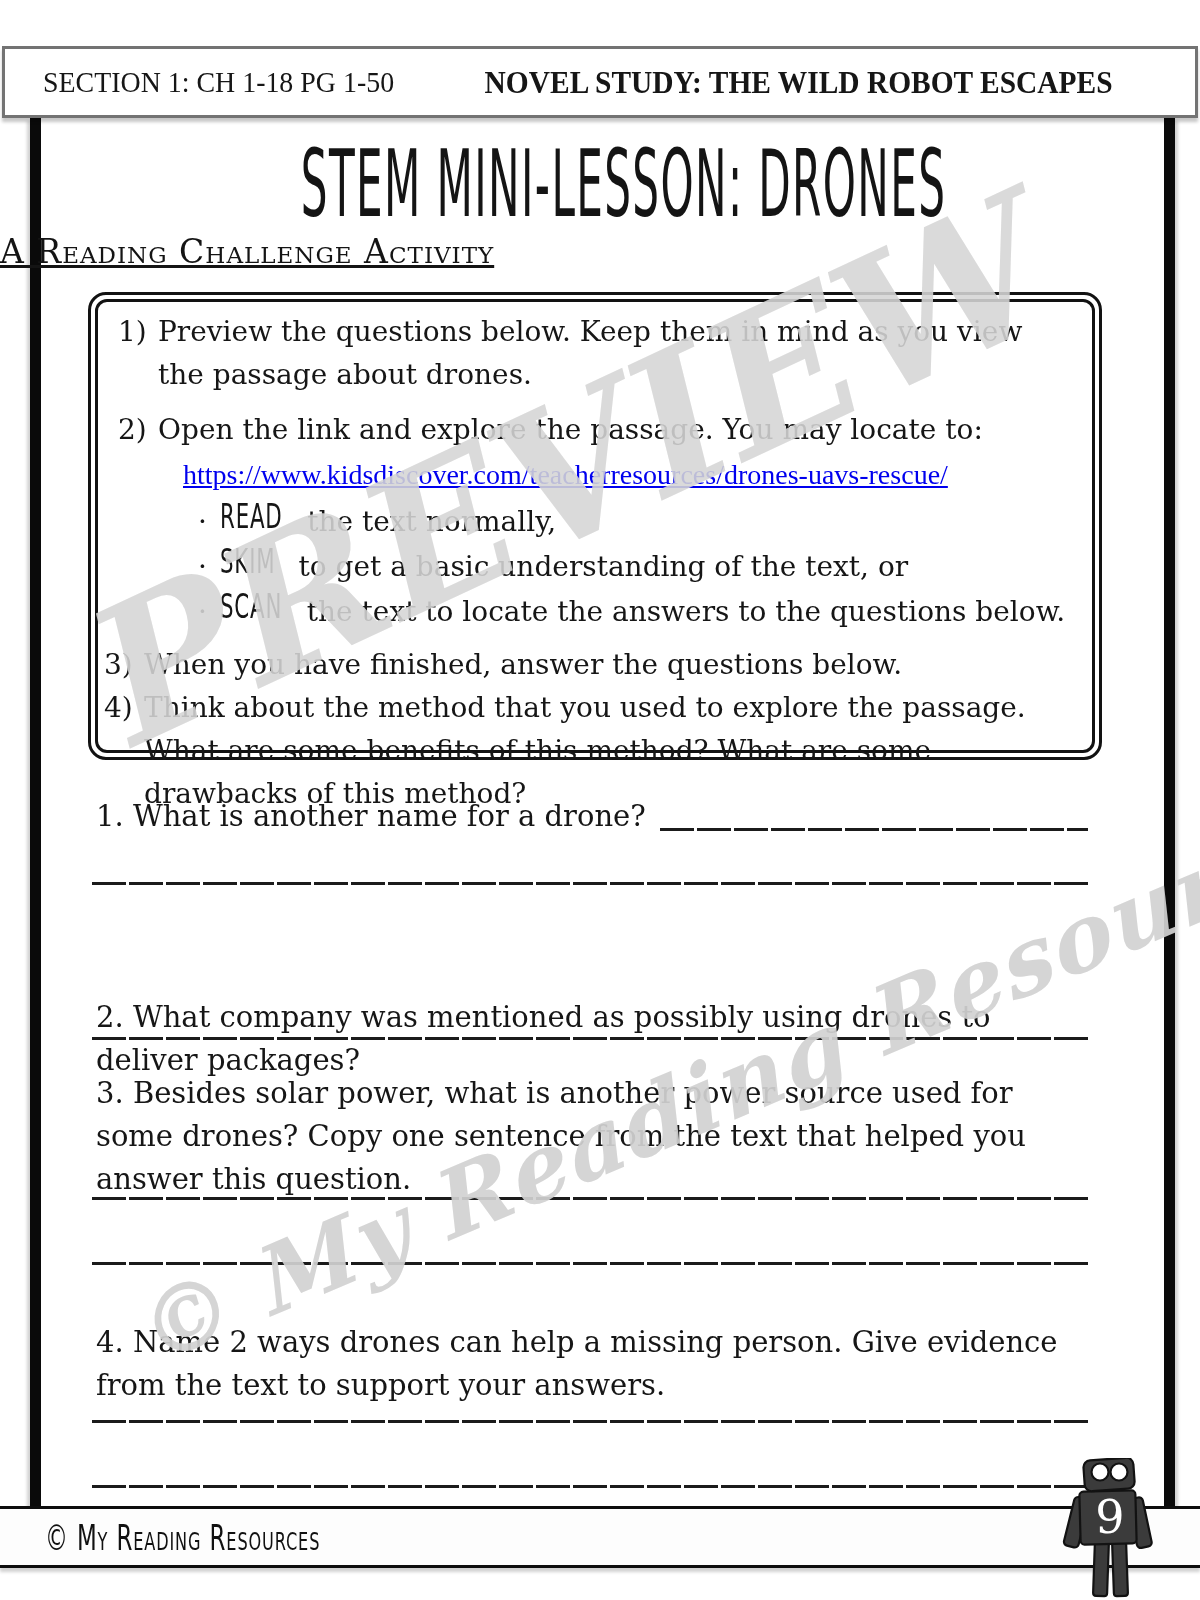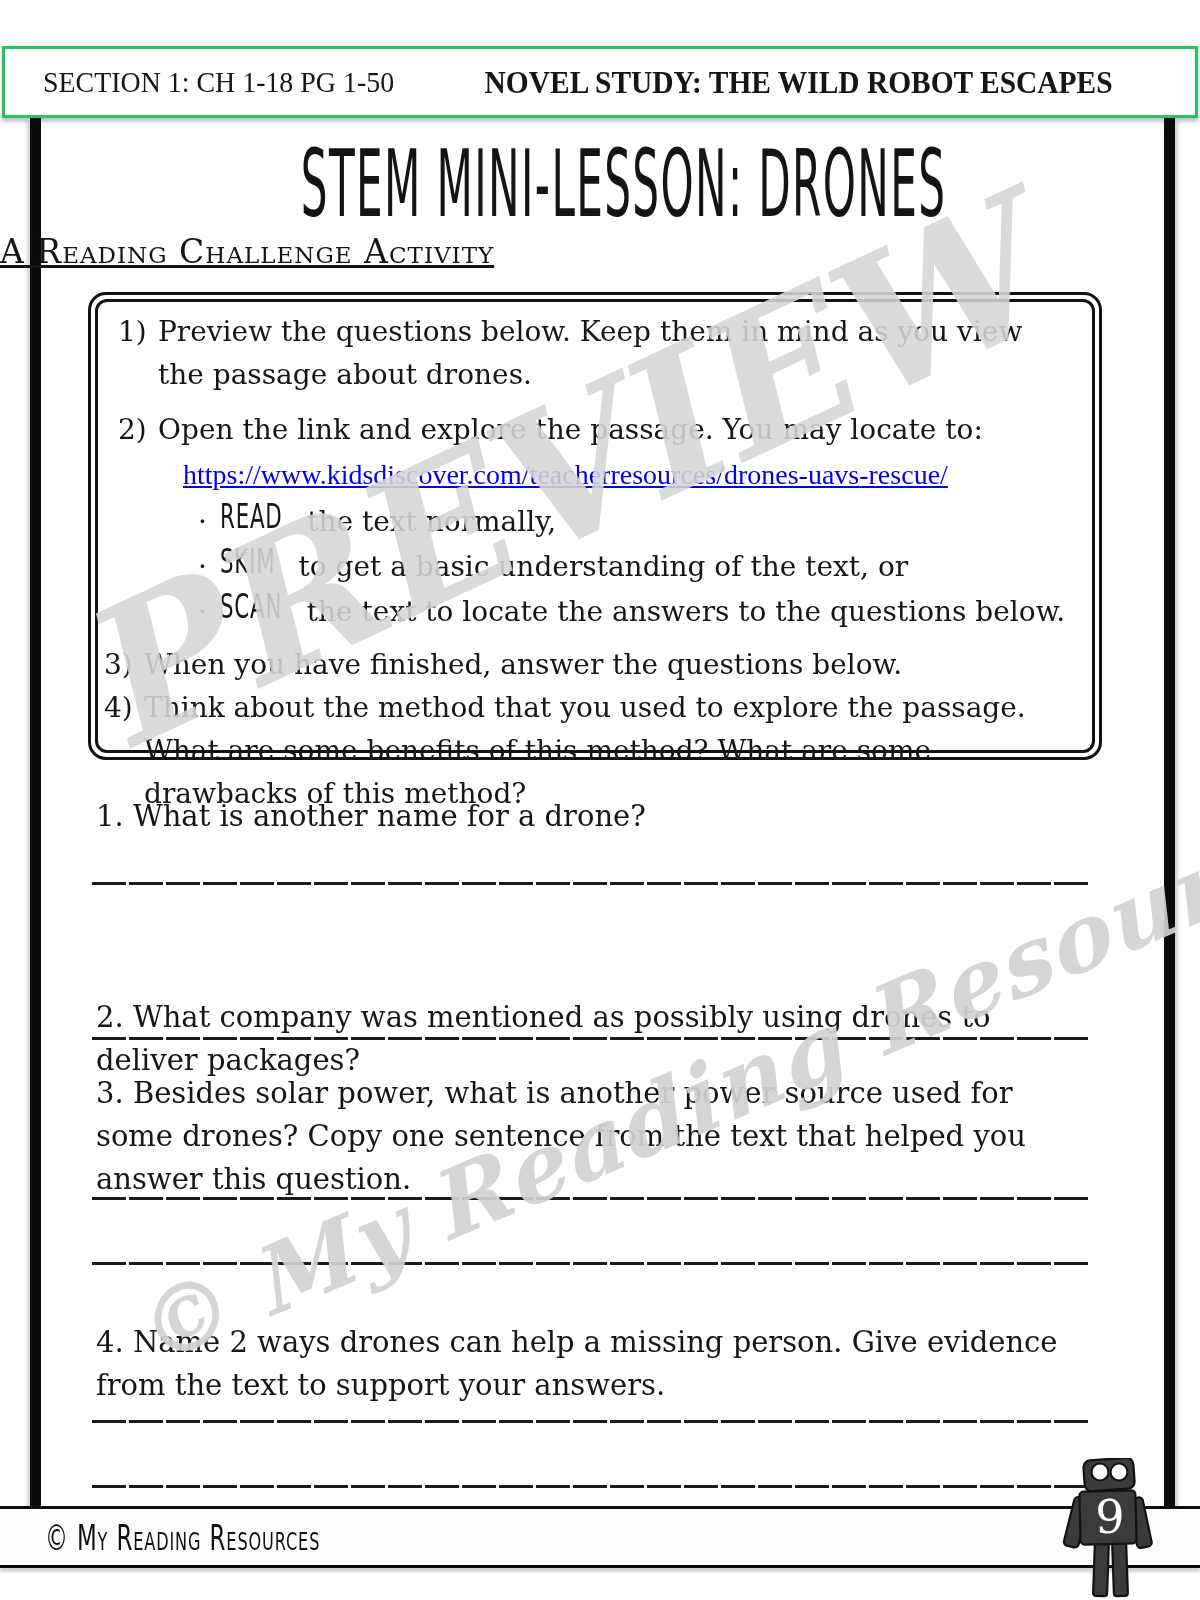--- a/index.html
+++ b/index.html
@@ -5,21 +5,21 @@
   * { margin:0; padding:0; box-sizing:border-box; }
   html,body { background:#ffffff; }
   .page {
     position:relative; width:1200px; height:1600px; overflow:hidden;
     background:#ffffff; font-family:"DejaVu Serif", serif; color:#161616;
   }
 
   
   .header-bar {
     position:absolute; top:46px; left:2px; right:2px; height:72px;
-    background:#ffffff; border:3px solid #22c55e;
+    background:#ffffff; border:3px solid #737373;
     display:flex; align-items:center; justify-content:space-between;
     padding:0 82px 0 38px; z-index:15;
     box-shadow:0 4px 3px rgba(0,0,0,0.22);
     font-family:"Liberation Serif", serif;
   }
   .header-left  { font-size:30px; letter-spacing:0; white-space:nowrap; display:inline-block; transform:scaleX(0.93); transform-origin:left center;}
   .header-right { font-size:32px; font-weight:bold; white-space:nowrap; display:inline-block; transform:scaleX(0.92); transform-origin:right center;}
 
   
   .side-bar { position:absolute; top:118px; width:11px; height:1390px; background:#0a0a0a; z-index:5; }
@@ -59,21 +59,21 @@
   .bullet-row { display:flex; margin-left:80px; }
   .bullet-dot { width:22px; flex:0 0 22px; }
   .hand-word {
     display:inline-block; font-family:"DejaVu Sans", sans-serif;
     transform:scale(0.82,1.28); transform-origin:left bottom;
     font-size:26px; letter-spacing:1px; margin-right:2px; vertical-align:-1px;
   }
 
   
   .q-block { position:absolute; left:96px; width:992px; font-size:29px; line-height:43px; z-index:10; }
-  .q1-row { display:flex;flex-direction:column; }
+  .q1-row { display:flex; }
   .q1-label { white-space:nowrap; }
   .q1-fill {
     flex:1; margin-left:14px; align-self:flex-end; height:3px; margin-bottom:7px;
     background:repeating-linear-gradient(to right,#1b1b1b 0px,#1b1b1b 34px,rgba(0,0,0,0) 34px,rgba(0,0,0,0) 37px);
   }
   .rule {
     position:absolute; left:92px; right:112px; height:3px; z-index:10;
     background:repeating-linear-gradient(to right,#1b1b1b 0px,#1b1b1b 34px,rgba(0,0,0,0) 34px,rgba(0,0,0,0) 37px);
   }
 

